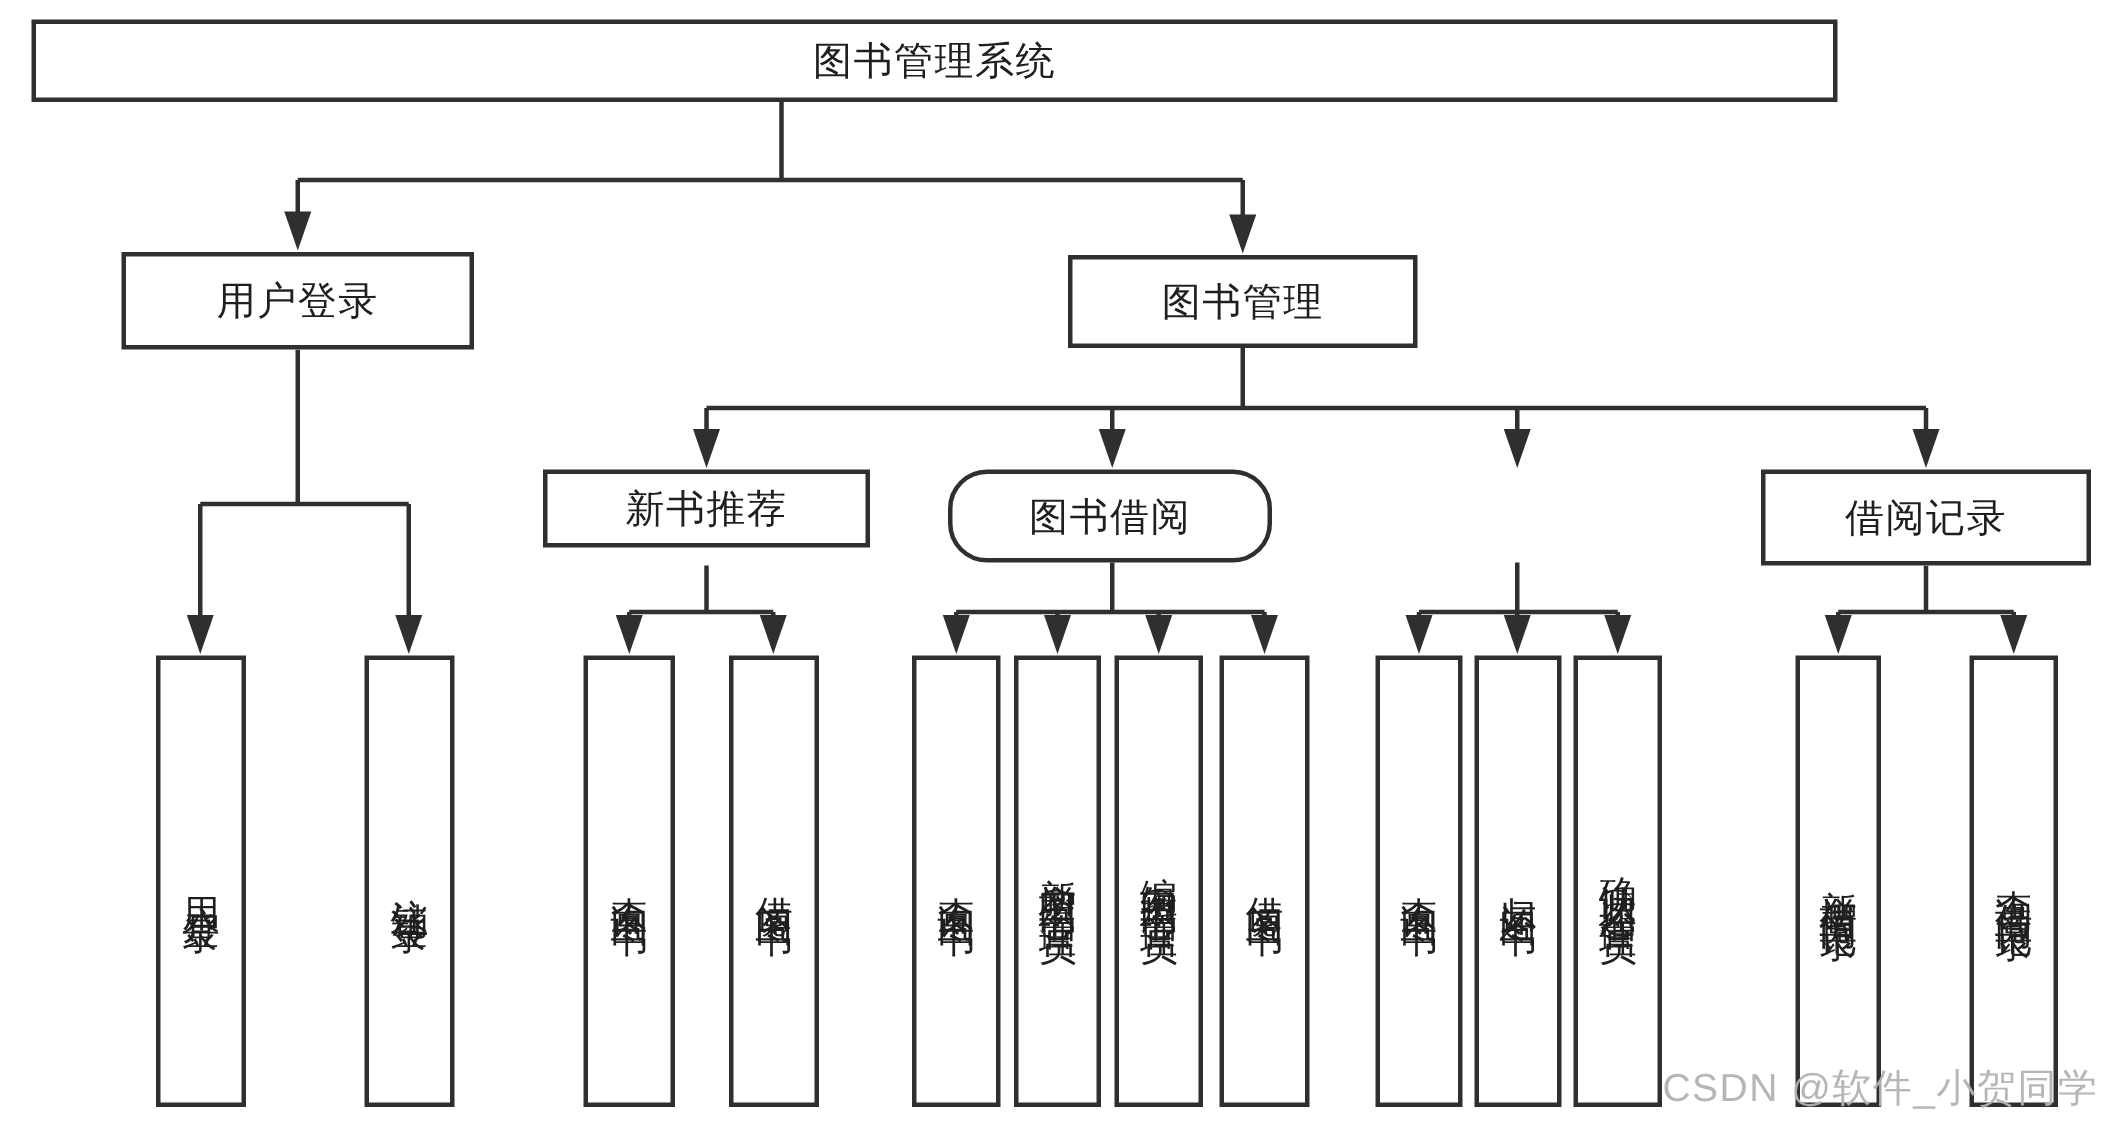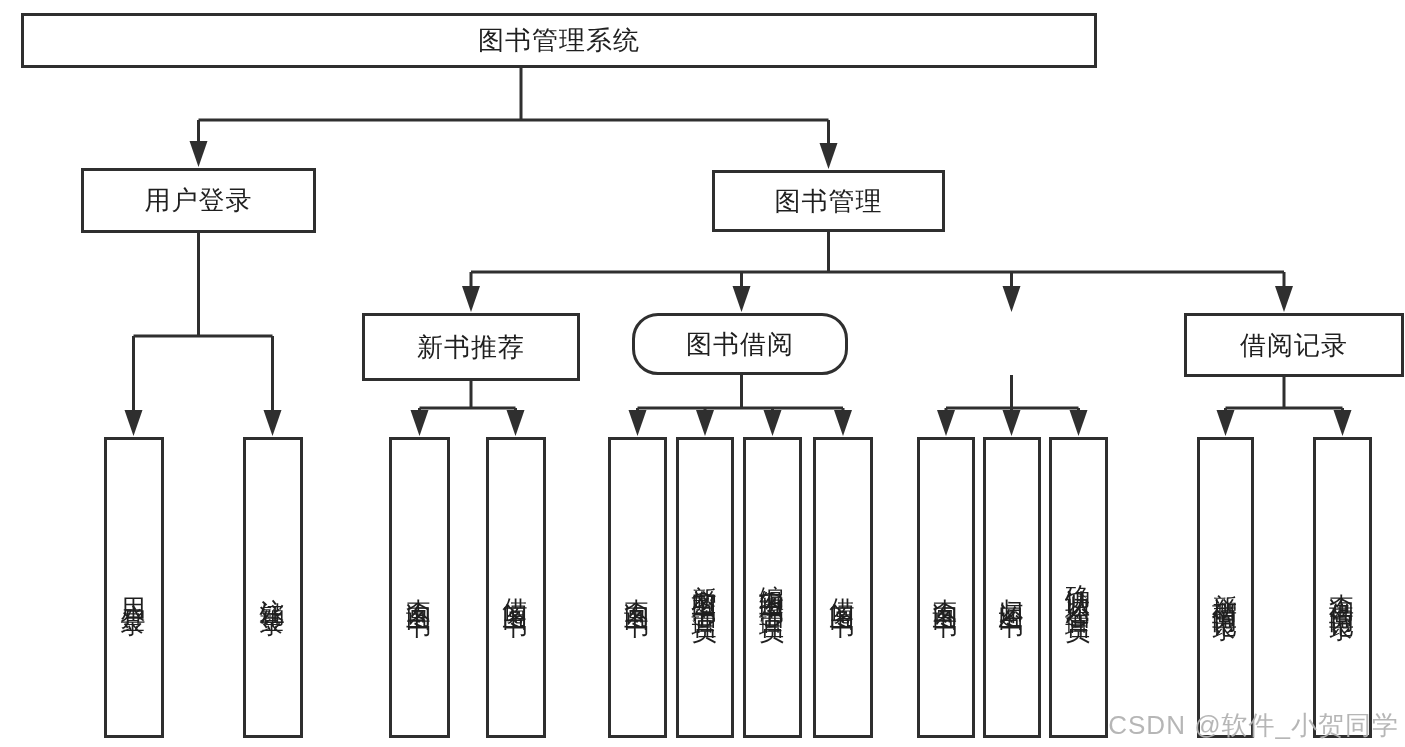--- a/index.html
+++ b/index.html
@@ -136,38 +136,38 @@
     <g>
       <path class="cline" d="M1284,377 V408"></path>
       <path class="cline" d="M1225.5,408 H1342.5"></path>
       <path class="cline" d="M1225.5,408 V416"></path>
       <polygon class="ahead" points="1216.5,410 1234.5,410 1225.5,436"></polygon>
       <path class="cline" d="M1342.5,408 V416"></path>
       <polygon class="ahead" points="1333.5,410 1351.5,410 1342.5,436"></polygon>
     </g>
   </svg>
 
-  <div class="hbox" style="left:21px; top:13px; width:1076px; height:55px;">
+  <div class="hbox" style="left:21px; top:13px; width:1204px; height:55px;">
     <span>图书管理系统</span>
   </div>
 
   <div class="hbox" style="left:81px; top:168px; width:235px; height:65px;">
     <span>用户登录</span>
   </div>
   <div class="hbox" style="left:712px; top:170px; width:233px; height:62px;">
     <span>图书管理</span>
   </div>
 
-  <div class="hbox" style="left:362px; top:313px; width:218px; height:68px;">
+  <div class="hbox" style="left:362px; top:313px; width:218px; height:52px;">
     <span>新书推荐</span>
   </div>
   <div class="hbox" style="left:632px; top:313px; width:216px; height:62px;border-radius:26px;">
     <span>图书借阅</span>
   </div>
-  <div class="hbox" style="left:1174px; top:313px; width:220px; height:64px;margin-left:10px;">
+  <div class="hbox" style="left:1174px; top:313px; width:220px; height:64px;">
     <span>借阅记录</span>
   </div>
 
   <div class="vbox" style="left:104px; width:60px;">
     <span class="vtext">用户登录</span>
   </div>
   <div class="vbox" style="left:243px; width:60px;">
     <span class="vtext">注销登录</span>
   </div>
 

